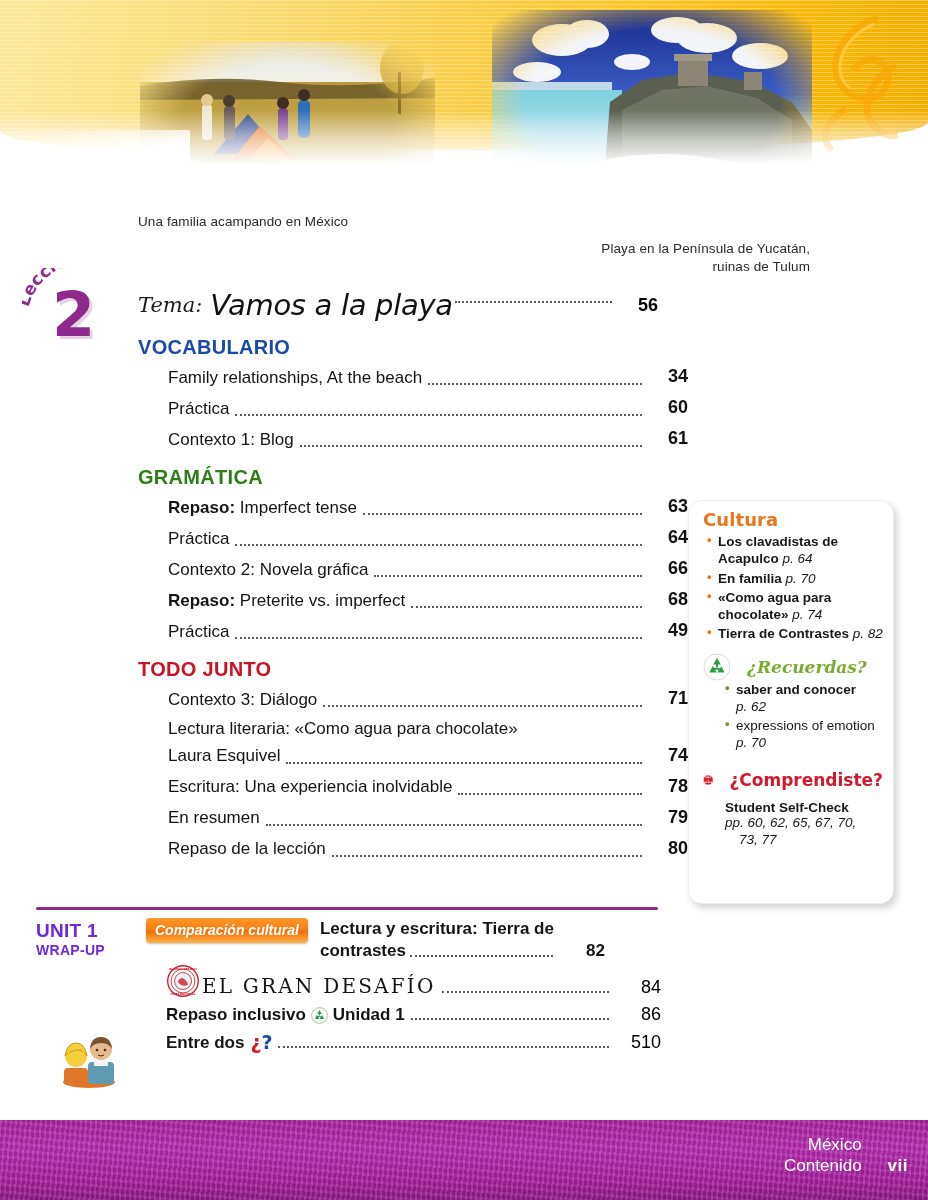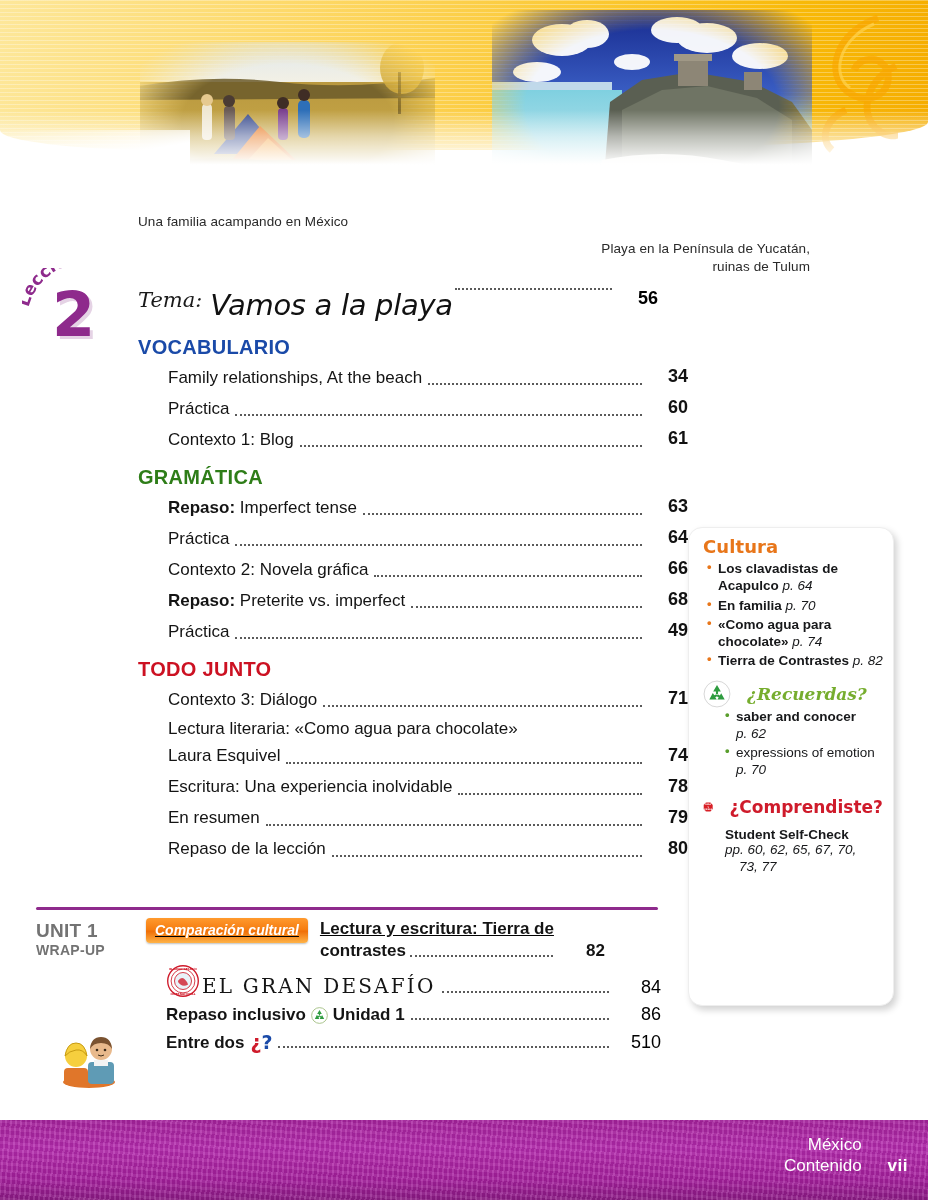--- a/index.html
+++ b/index.html
@@ -82,21 +82,21 @@
     font-family: "DejaVu Sans", sans-serif;
     font-size: 62px; font-weight: 700; color: #8e2a8c;
     text-shadow: 3px 3px 0 rgba(180,130,180,.35);
     line-height: 1;
   }
 
   
   .toc { position: absolute; left: 138px; top: 288px; width: 520px; }
 
   .tema-row {
-    display: flex; align-items: flex-start; width: 520px; 
+    display: flex; align-items: center; width: 520px; 
   }
   .tema-label {
     font-family: "DejaVu Serif", serif; font-style: italic;
     font-size: 21px; color: #1a1a1a; margin-right: 8px;
   }
   .tema-title {
     font-family: "DejaVu Sans", sans-serif; font-style: italic;
     font-size: 29px; font-weight: 400; color: #111; letter-spacing: -.3px;
   }
 
@@ -128,27 +128,26 @@
   .row.two-line .l1 { width: 100%; font-size: 17px; color: #141414; }
 
   .tema-leader {
     flex: 1 1 auto; margin: 0 6px 6px 2px;
     border-bottom: 2.5px dotted #5a5a5a; height: 1px;
   }
   .tema-pg { font-size: 18px; font-weight: 700; width: 40px; text-align: right; }
 
   
   .side-card {
-    position: absolute; left: 688px; top: 500px; width: 206px; height: 479px;
+    position: absolute; left: 688px; top: 500px; width: 206px; height: 404px;
     background: #ffffff;
     border-radius: 14px;
     box-shadow: 3px 4px 7px rgba(0,0,0,.18);
     border: 1px solid #eee;
     padding: 8px 10px 0 14px;
-    margin-top: 27px;
   }
   .side-title {
     font-family: "DejaVu Sans", sans-serif;
     font-size: 18px; font-weight: 700; color: #e8761a;
     letter-spacing: .1px; margin-bottom: 3px;
   }
   ul.side-list { list-style: none; margin: 0 0 6px 4px; }
   ul.side-list li {
     position: relative; padding-left: 11px; margin-bottom: 2px;
     font-size: 13.5px; font-weight: 700; color: #17181a; line-height: 1.28;
@@ -179,38 +178,38 @@
 
   
   .divider {
     position: absolute; left: 36px; top: 907px; width: 622px; height: 3px;
     background: #8e2a8c;
     border-radius: 2px;
   }
   .wrap { position: absolute; left: 36px; top: 918px; width: 625px; }
   .unit-label {
     position: absolute; left: 0; top: 2px; width: 105px;
-    color: #737373; font-weight: 700; line-height: 1.15;
+    color: #6d28d9; font-weight: 700; line-height: 1.15;
   }
   .unit-label .u1 { font-size: 19px; letter-spacing: .3px; }
   .unit-label .u2 { font-size: 14px; letter-spacing: .3px; }
 
   .wrap-rows { margin-left: 110px; width: 515px; }
   .wrap-row { display: flex; align-items: flex-end; margin-bottom: 6px; }
   .wrap-row .txt { font-size: 17px; font-weight: 700; color: #141414; white-space: nowrap; }
   .wrap-row .leader { flex: 1 1 auto; min-width: 8px; margin: 0 6px 5px 6px; border-bottom: 2.5px dotted #5a5a5a; height: 1px; }
   .wrap-row .pg { font-size: 18px; font-weight: 400; width: 46px; text-align: right; flex: 0 0 46px; }
 
   .comp-badge {
     display: inline-block; padding: 4px 9px 5px 9px; border-radius: 4px;
     background: linear-gradient(180deg, #ff9a2e 0%, #f57c10 48%, #ef6d06 52%, #ffb347 100%);
     color: #fff; font-size: 14px; font-style: italic; font-weight: 700;
     box-shadow: 0 1px 2px rgba(0,0,0,.25); white-space: nowrap;
   }
-  .lectura-two { display: flex; align-items: flex-start; margin-bottom: 2px; text-decoration: underline; }
+  .lectura-two { display: flex; align-items: flex-start; margin-bottom: 2px; }
   .lectura-txt { margin-left: 12px; font-size: 17px; font-weight: 700; color: #141414; line-height: 1.3; }
 
   .gd-title {
     font-family: "DejaVu Serif", serif; font-size: 20px; color: #141414;
     letter-spacing: 2.2px; white-space: nowrap;
   }
   .entre-q { font-family: "DejaVu Sans", sans-serif; font-weight: 700; font-size: 19px; }
   .q-red { color: #cf1b2b; }
   .q-blue { color: #1a4aa8; }
 

